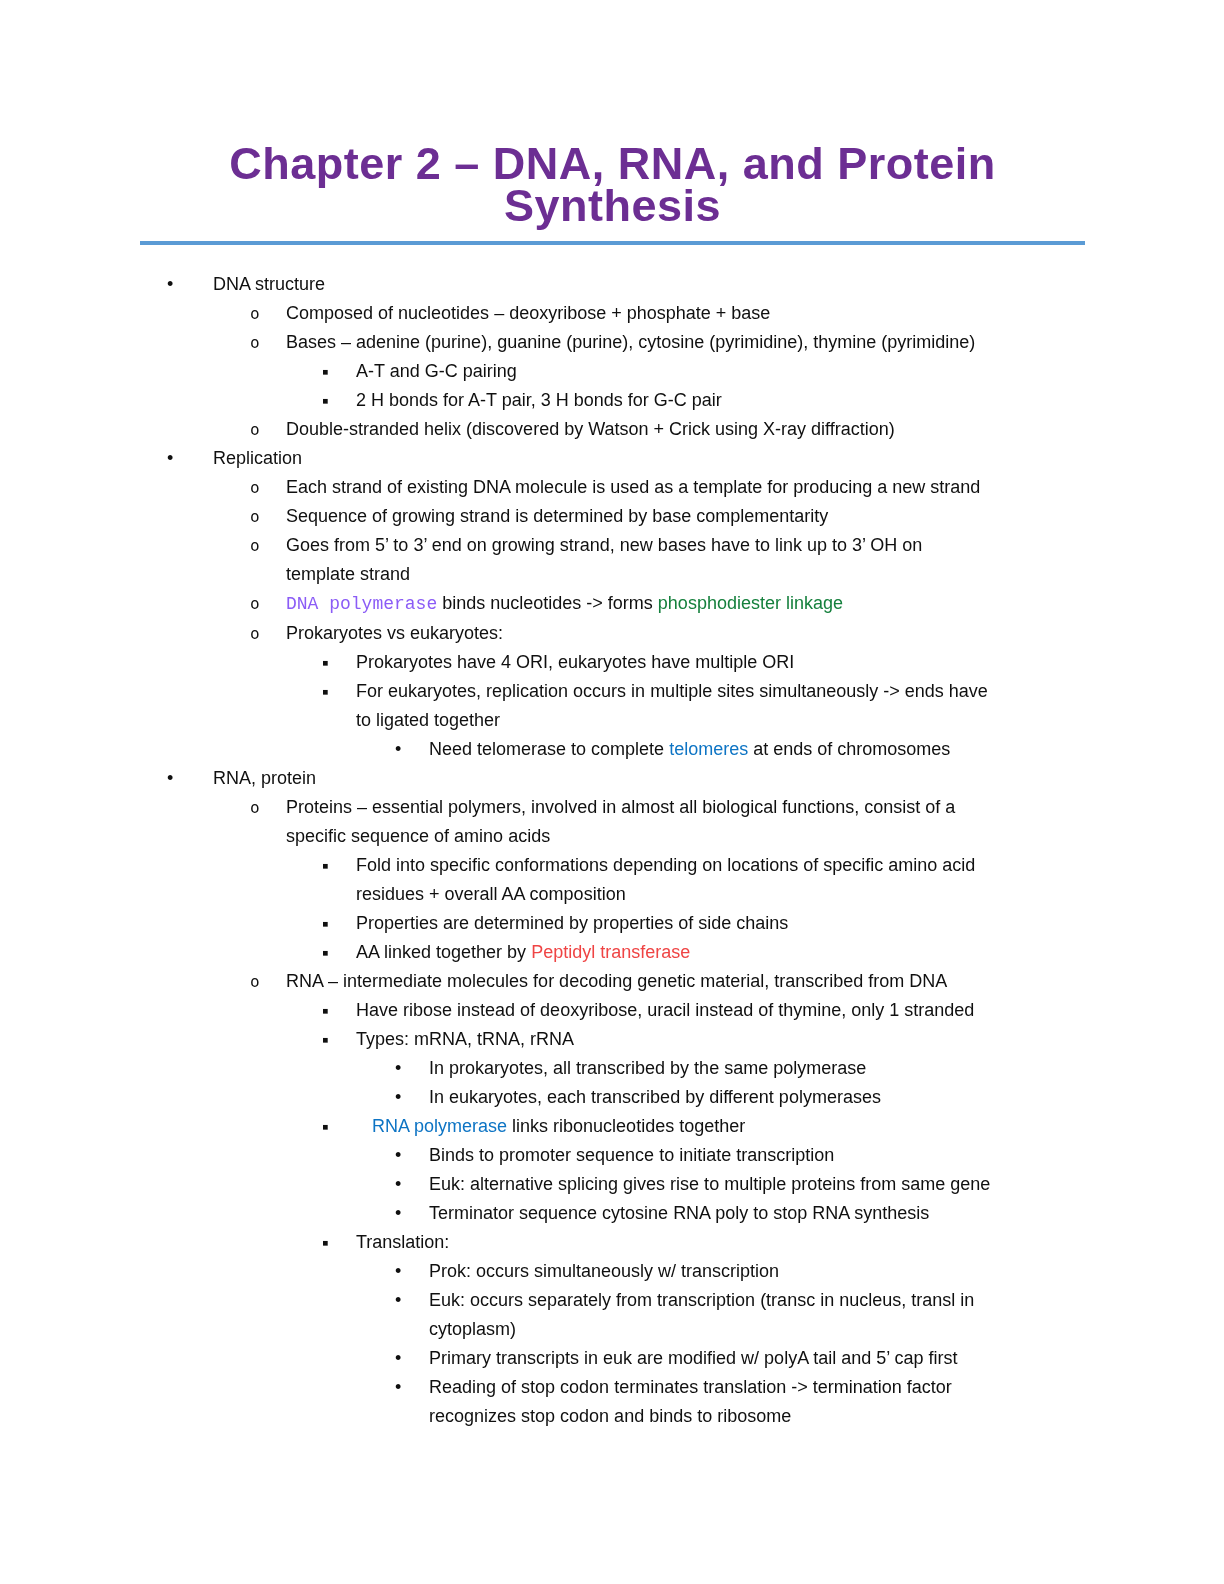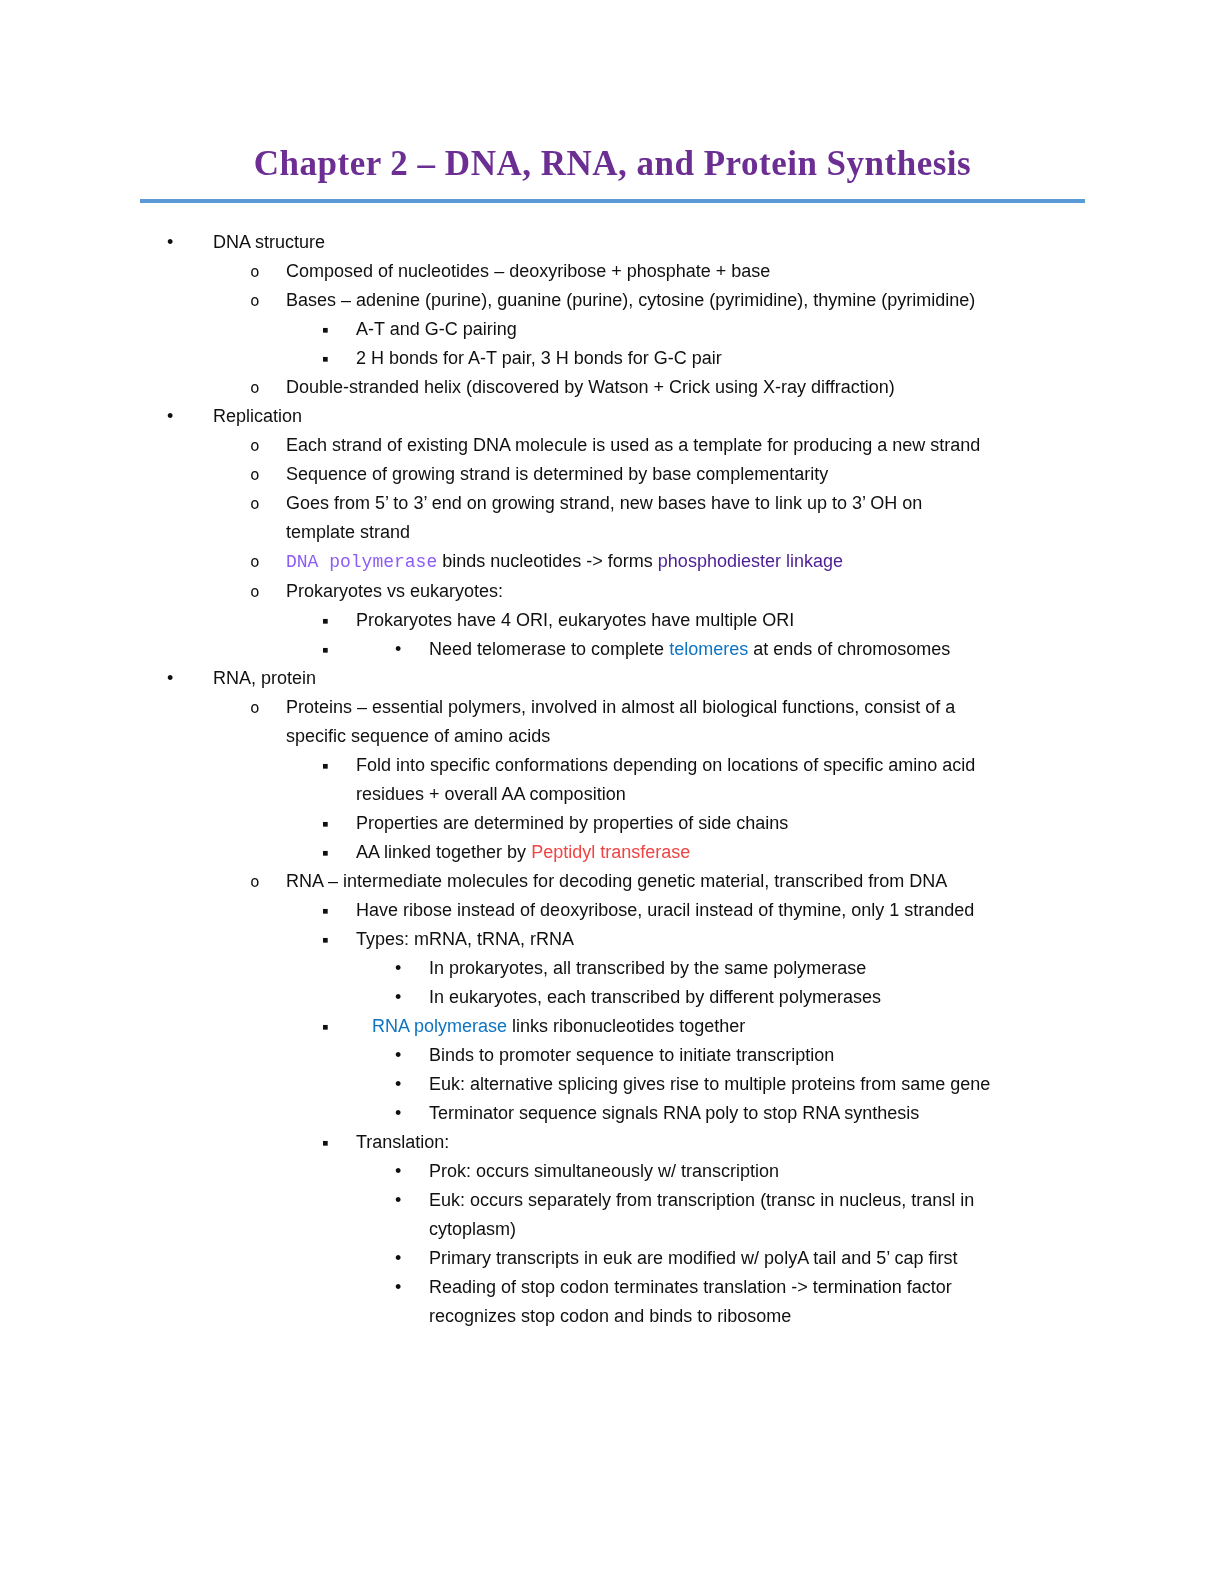--- a/index.html
+++ b/index.html
@@ -2,22 +2,22 @@
 <html><head>
 <meta charset="utf-8">
 <style>
   html,body { margin:0; padding:0; background:#ffffff; }
   .page {
     position:relative; width:1224px; height:1584px; background:#ffffff;
     overflow:hidden; font-family:"Liberation Sans", sans-serif; color:#101010;
   }
   .header { margin:143px 139px 0 140px; text-align:center; }
   .title {
-    font-family:Liberation Serif, serif; font-weight:bold;
-    font-size:35px; line-height:42px; letter-spacing:0.5px;
+    font-family:Liberation Sans, sans-serif; font-weight:bold;
+    font-size:45px; line-height:42px; letter-spacing:0.5px;
   }
   .title-rule { height:4px; margin:14px 139px 0 140px; }
   .list { margin-top:25px; font-size:18px; line-height:29px; }
   .item { position:relative; white-space:pre-wrap; width:1100px; }
   .bullet { position:absolute; top:0; }
   .lvl1 { padding-left:213px; } .lvl1 .bullet { left:167px; }
   .lvl2 { padding-left:286px; } .lvl2 .bullet { left:250px; }
   .lvl3 { padding-left:356px; } .lvl3 .bullet { left:322px; }
   .lvl4 { padding-left:429px; } .lvl4 .bullet { left:395px; }
   .b1, .b4 { font-size:18px; }
@@ -37,41 +37,42 @@
       <div class="item lvl2"><span class="bullet b2">o</span><span class="text"><span>Composed of nucleotides – deoxyribose + phosphate + base</span></span></div>
       <div class="item lvl2"><span class="bullet b2">o</span><span class="text"><span>Bases – adenine (purine), guanine (purine), cytosine (pyrimidine), thymine (pyrimidine)</span></span></div>
       <div class="item lvl3"><span class="bullet b3">▪</span><span class="text"><span>A-T and G-C pairing</span></span></div>
       <div class="item lvl3"><span class="bullet b3">▪</span><span class="text"><span>2 H bonds for A-T pair, 3 H bonds for G-C pair</span></span></div>
       <div class="item lvl2"><span class="bullet b2">o</span><span class="text"><span>Double-stranded helix (discovered by Watson + Crick using X-ray diffraction)</span></span></div>
       <div class="item lvl1"><span class="bullet b1">•</span><span class="text"><span>Replication</span></span></div>
       <div class="item lvl2"><span class="bullet b2">o</span><span class="text"><span>Each strand of existing DNA molecule is used as a template for producing a new strand</span></span></div>
       <div class="item lvl2"><span class="bullet b2">o</span><span class="text"><span>Sequence of growing strand is determined by base complementarity</span></span></div>
       <div class="item lvl2"><span class="bullet b2">o</span><span class="text"><span>Goes from 5’ to 3’ end on growing strand, new bases have to link up to 3’ OH on
 template strand</span></span></div>
-      <div class="item lvl2"><span class="bullet b2">o</span><span class="text"><span style="color: #8b5cf6; font-family: Liberation Mono, monospace;">DNA polymerase</span><span> binds nucleotides -&gt; forms </span><span style="color: #4c1d95;">phosphodiester linkage</span></span></div>
+      <div class="item lvl2"><span class="bullet b2">o</span><span class="text"><span style="color: #8b5cf6; font-family: Liberation Mono, monospace;">DNA polymerase</span><span> binds nucleotides -&gt; forms </span><span style="color: #15803d;">phosphodiester linkage</span></span></div>
       <div class="item lvl2"><span class="bullet b2">o</span><span class="text"><span>Prokaryotes vs eukaryotes:</span></span></div>
       <div class="item lvl3"><span class="bullet b3">▪</span><span class="text"><span>Prokaryotes have 4 ORI, eukaryotes have multiple ORI</span></span></div>
-      <div class="item lvl3"><span class="bullet b3">▪</span></div>
+      <div class="item lvl3"><span class="bullet b3">▪</span><span class="text"><span>For eukaryotes, replication occurs in multiple sites simultaneously -&gt; ends have
+to ligated together</span></span></div>
       <div class="item lvl4"><span class="bullet b4">•</span><span class="text"><span>Need telomerase to complete </span><span style="color: rgb(13, 116, 196);">telomeres</span><span> at ends of chromosomes</span></span></div>
       <div class="item lvl1"><span class="bullet b1">•</span><span class="text"><span>RNA, protein</span></span></div>
       <div class="item lvl2"><span class="bullet b2">o</span><span class="text"><span>Proteins – essential polymers, involved in almost all biological functions, consist of a
 specific sequence of amino acids</span></span></div>
       <div class="item lvl3"><span class="bullet b3">▪</span><span class="text"><span>Fold into specific conformations depending on locations of specific amino acid
 residues + overall AA composition</span></span></div>
       <div class="item lvl3"><span class="bullet b3">▪</span><span class="text"><span>Properties are determined by properties of side chains</span></span></div>
       <div class="item lvl3"><span class="bullet b3">▪</span><span class="text"><span>AA linked together by </span><span style="color: #ef4444;">Peptidyl transferase</span></span></div>
       <div class="item lvl2"><span class="bullet b2">o</span><span class="text"><span>RNA – intermediate molecules for decoding genetic material, transcribed from DNA</span></span></div>
       <div class="item lvl3"><span class="bullet b3">▪</span><span class="text"><span>Have ribose instead of deoxyribose, uracil instead of thymine, only 1 stranded</span></span></div>
       <div class="item lvl3"><span class="bullet b3">▪</span><span class="text"><span>Types: mRNA, tRNA, rRNA</span></span></div>
       <div class="item lvl4"><span class="bullet b4">•</span><span class="text"><span>In prokaryotes, all transcribed by the same polymerase</span></span></div>
       <div class="item lvl4"><span class="bullet b4">•</span><span class="text"><span>In eukaryotes, each transcribed by different polymerases</span></span></div>
       <div class="item lvl3"><span class="bullet b3">▪</span><span class="text"><span style="color: rgb(13, 116, 196); margin-left: 16px;">RNA polymerase</span><span> links ribonucleotides together</span></span></div>
       <div class="item lvl4"><span class="bullet b4">•</span><span class="text"><span>Binds to promoter sequence to initiate transcription</span></span></div>
       <div class="item lvl4"><span class="bullet b4">•</span><span class="text"><span>Euk: alternative splicing gives rise to multiple proteins from same gene</span></span></div>
-      <div class="item lvl4"><span class="bullet b4">•</span><span class="text"><span>Terminator sequence signals RNA poly to stop RNA synthesis</span></span></div>
+      <div class="item lvl4"><span class="bullet b4">•</span><span class="text"><span>Terminator sequence cytosine RNA poly to stop RNA synthesis</span></span></div>
       <div class="item lvl3"><span class="bullet b3">▪</span><span class="text"><span>Translation:</span></span></div>
       <div class="item lvl4"><span class="bullet b4">•</span><span class="text"><span>Prok: occurs simultaneously w/ transcription</span></span></div>
       <div class="item lvl4"><span class="bullet b4">•</span><span class="text"><span>Euk: occurs separately from transcription (transc in nucleus, transl in
 cytoplasm)</span></span></div>
       <div class="item lvl4"><span class="bullet b4">•</span><span class="text"><span>Primary transcripts in euk are modified w/ polyA tail and 5’ cap first</span></span></div>
       <div class="item lvl4"><span class="bullet b4">•</span><span class="text"><span>Reading of stop codon terminates translation -&gt; termination factor
 recognizes stop codon and binds to ribosome</span></span></div>
     </div>
 </div>
 

